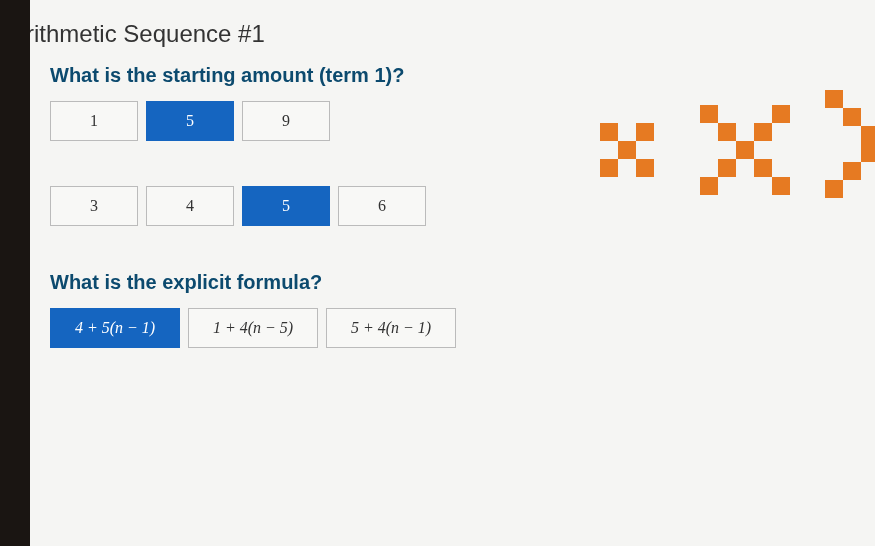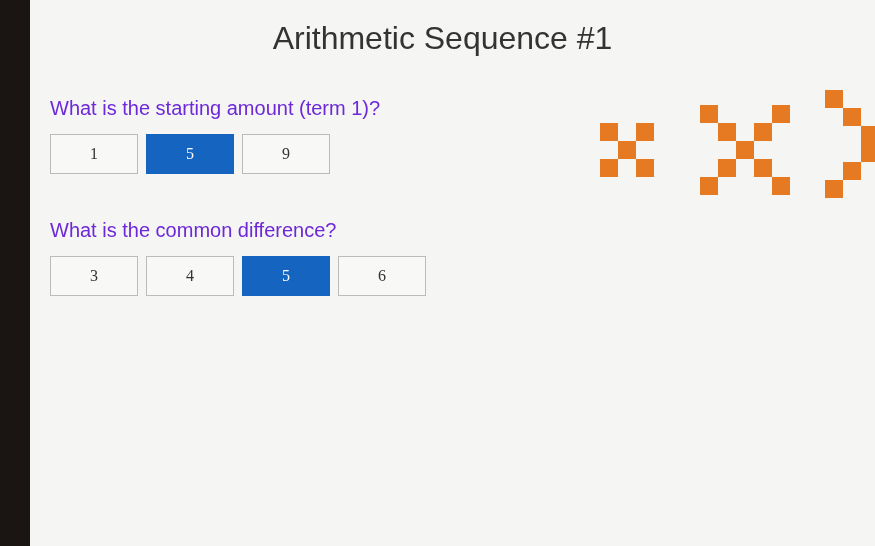--- a/index.html
+++ b/index.html
@@ -9,34 +9,33 @@
       width: 875px;
       height: 546px;
       position: relative;
       overflow: hidden;
       border-left: 30px solid #1a1512;
     }
     .content {
       padding: 20px 0 0 20px;
     }
     h1 {
-      font-size: 32px;
+      font-size: 24px;
       font-weight: 400;
       color: #333;
-      text-align: center;
-      margin-bottom: 40px;
+      margin-bottom: 16px;
       margin-left: -40px;
     }
     .question-block {
       margin-bottom: 45px;
     }
     .question-label {
       font-size: 20px;
-      font-weight: 400;
-      color: #6d28d9;
+      font-weight: 700;
+      color: #0c4a6e;
       margin-bottom: 14px;
     }
     .options {
       display: flex;
       gap: 8px;
     }
     .option {
       min-width: 88px;
       height: 40px;
       border: 1px solid #bbb;
@@ -111,29 +110,36 @@
   <div class="question-block">
     <div class="question-label">What is the starting amount (term 1)?</div>
     <div class="options">
       <div class="option">1</div>
       <div class="option selected">5</div>
       <div class="option">9</div>
     </div>
   </div>
 
   <div class="question-block">
-    <div class="question-label">What is the common difference?</div>
     <div class="options">
       <div class="option">3</div>
       <div class="option">4</div>
       <div class="option selected">5</div>
       <div class="option">6</div>
     </div>
   </div>
 
+  <div class="question-block">
+    <div class="question-label">What is the explicit formula?</div>
+    <div class="options">
+      <div class="option formula selected">4 + 5(n − 1)</div>
+      <div class="option formula">1 + 4(n − 5)</div>
+      <div class="option formula">5 + 4(n − 1)</div>
+    </div>
+  </div>
 </div>
 
 <div class="pattern-panel">
   <div class="pattern p1">
     <div class="sq a"></div>
     <div class="sq b"></div>
     <div class="sq c"></div>
     <div class="sq d"></div>
     <div class="sq e"></div>
   </div>

